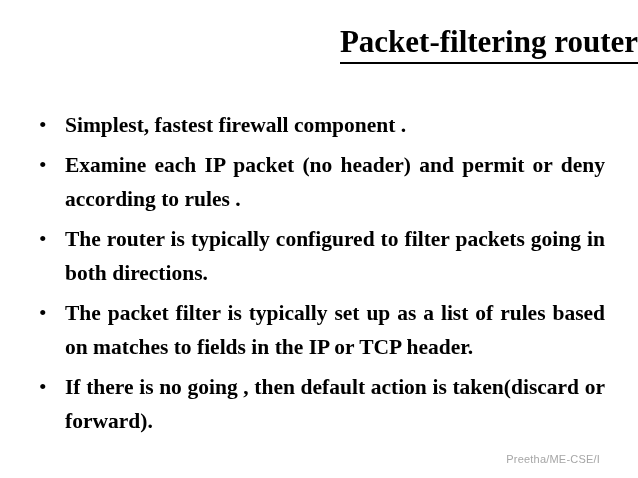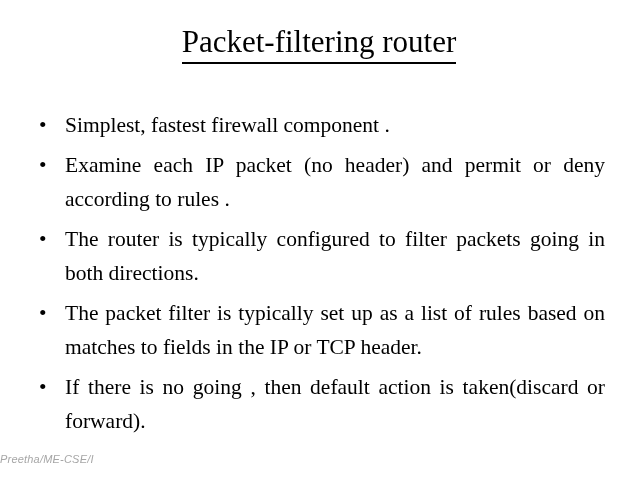--- a/index.html
+++ b/index.html
@@ -16,24 +16,24 @@
     font-family: "Liberation Serif", "DejaVu Serif", serif;
     color: #000000;
   }
 
   
   .slide-title {
     position: absolute;
     top: 24px;
     left: 0;
     width: 638px;
-    text-align: center;
+    text-align: right;
     font-size: 31px;
     line-height: 36px;
-    font-weight: 400;
+    font-weight: 700;
     color: #000000;
     letter-spacing: 0px;
   }
   .slide-title .title-text {
     display: inline-block;
     border-bottom: 2px solid #000000;
     padding-bottom: 2px;
   }
 
   
@@ -63,35 +63,35 @@
     position: absolute;
     left: 9px;
     top: 0;
     font-size: 21.5px;
     line-height: 34px;
     color: #000000;
   }
   
   .bullet-item .bullet-text {
     display: block;
+    font-weight: bold;
   }
 
   
   .slide-footer {
     position: absolute;
     bottom: 12px;
     left: 0;
     width: 600px;
-    text-align: left;
+    text-align: right;
     font-family: "Liberation Sans", "DejaVu Sans", sans-serif;
     font-size: 11px;
     line-height: 14px;
     color: #a6a6a6;
     letter-spacing: 0.2px;
-    font-style: italic;
   }
 </style>
 </head>
 <body>
 
 <div id="slide">
 
   <div class="slide-title">
     <span class="title-text">Packet-filtering router</span>
   </div>

